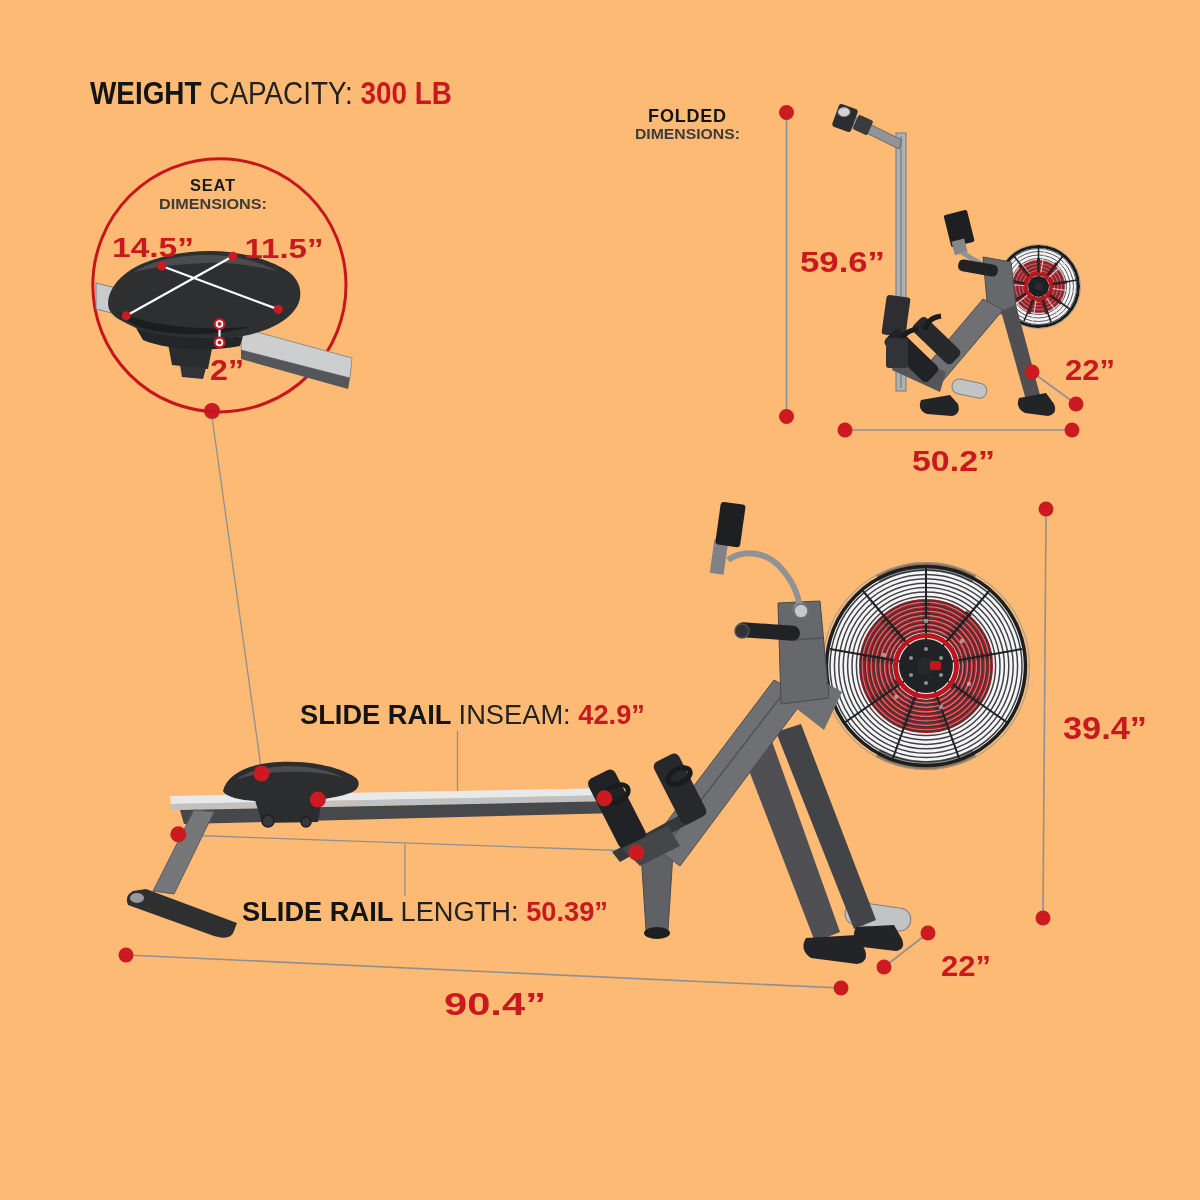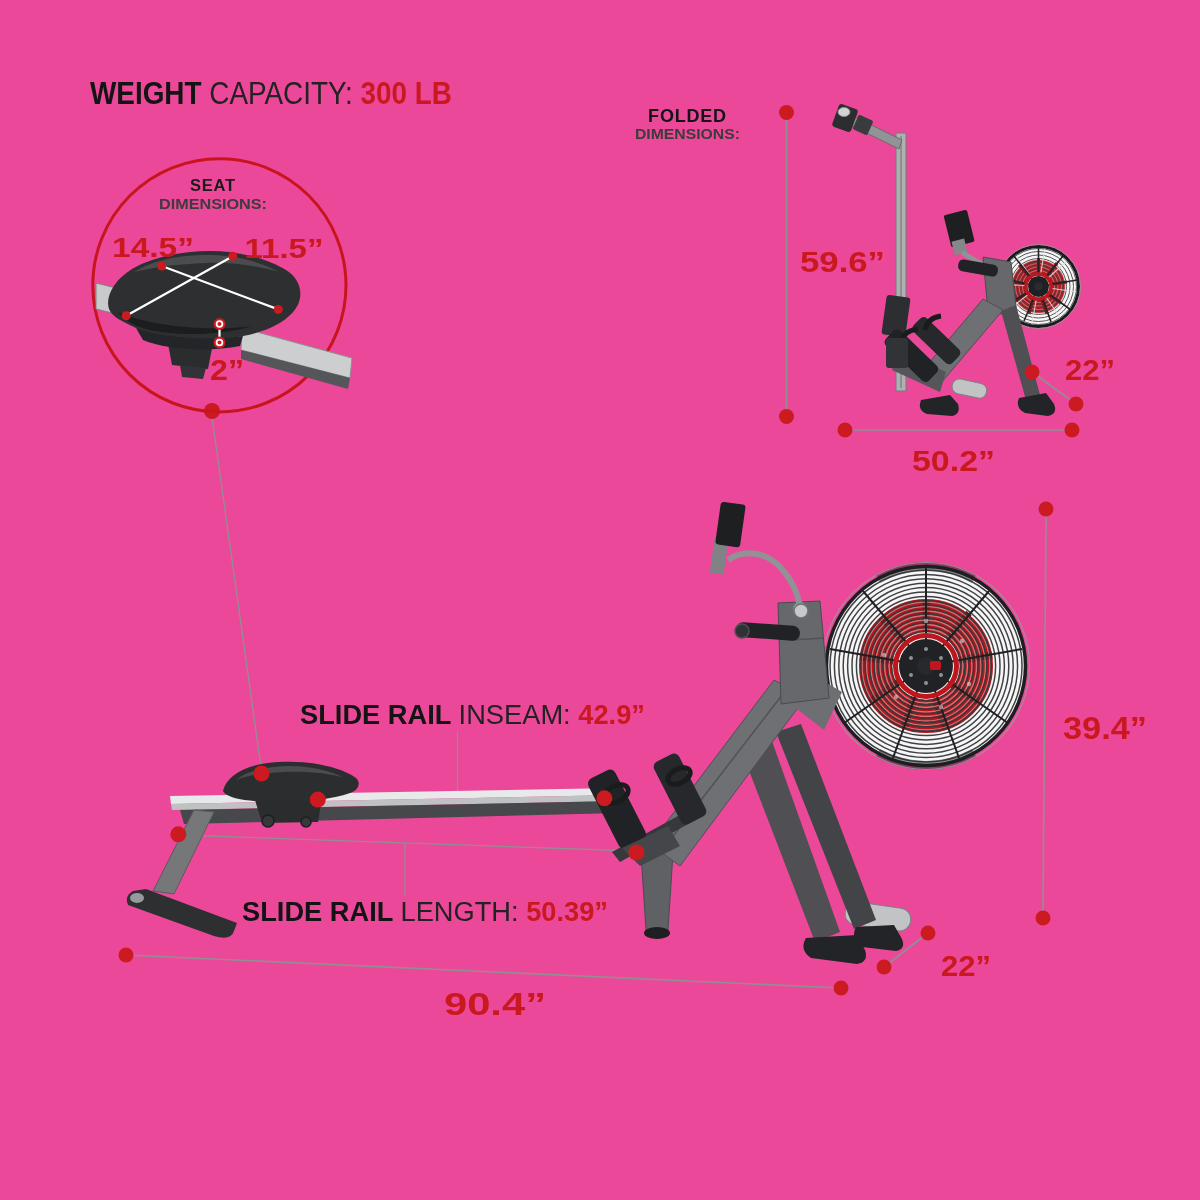--- a/index.html
+++ b/index.html
@@ -1,16 +1,16 @@
 <!DOCTYPE html>
 <html><head>
 <meta charset="utf-8">
 <style>
   html,body{margin:0;padding:0;background:#ffffff;}
-  #page{position:relative;width:1200px;height:1200px;background:#ec4899;overflow:hidden;}
+  #page{position:relative;width:1200px;height:1200px;background:#fdba74;overflow:hidden;}
   svg{display:block;}
   text{font-family:"Liberation Sans", sans-serif;}
 </style>
 </head>
 <body>
 <div id="page">
 <svg width="1200" height="1200" viewBox="0 0 1200 1200">
 
   <g stroke="#8f9092" stroke-width="1.6" fill="none">
     <line x1="786.5" y1="119" x2="786.5" y2="410"></line>

